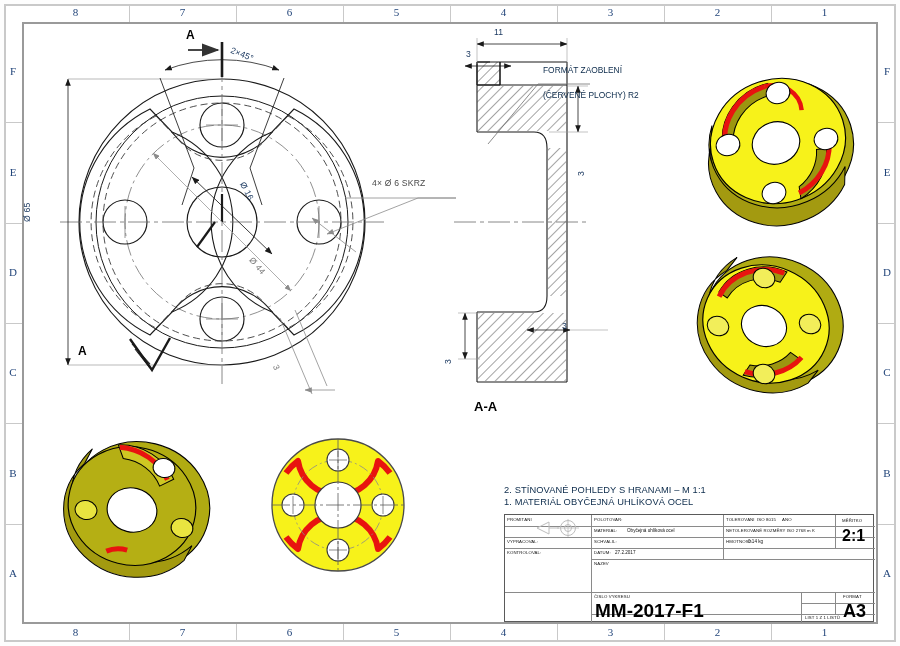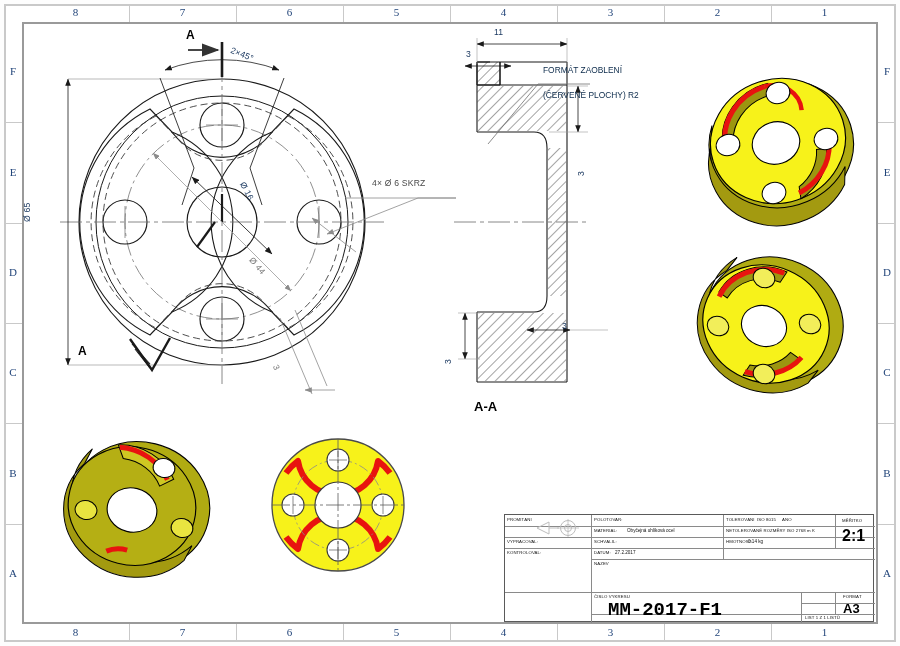--- a/index.html
+++ b/index.html
@@ -89,21 +89,21 @@
   .tb-big {
     position: absolute;
     font-weight: bold;
     color: #000;
     line-height: 1;
     white-space: nowrap;
   }
   .tb-mer { font-size: 16px; }
   .tb-name { font-size: 20px; }
   .tb-num  { font-size: 19px; }
-  .tb-fmt  { font-size: 13px; }
+  .tb-fmt  { font-size: 18px; }
 
   .notes {
     position: absolute;
     left: 504px; top: 485px;
     font-size: 9.3px;
     color: #0b2a4a;
     line-height: 11.8px;
     letter-spacing: 0.1px;
     white-space: nowrap;
   }
@@ -502,20 +502,22 @@
   <div class="dim-txt" style="left:562px; top:321px;">3</div>
 
   <div class="dim-txt" style="left:443px; top:364px; transform:rotate(-90deg); transform-origin:left top;">3</div>
 
   <div class="blk-txt" style="left:474px; top:399px; font-size:13px;">A-A</div>
 
   <div class="note-txt" style="left:543px; top:65px;">FORMÁT ZAOBLENÍ</div>
   <div class="note-txt" style="left:543px; top:90px;text-align:right;">(ČERVENÉ PLOCHY) R2</div>
 
   <div class="notes">
+    <div>2. STÍNOVANÉ POHLEDY S HRANAMI – M 1:1</div>
+    <div>1. MATERIÁL OBYČEJNÁ UHLÍKOVÁ OCEL</div>
   </div>
 
   <div class="watermark">
     <span class="wm-red">Muj</span><span class="wm-blue">solidworks.cz</span>
   </div>
 
   <div class="titleblock">
 
     <div class="tb-cell" style="left:0; top:0; width:370px; height:11px; border:none;"></div>
 
@@ -559,21 +561,21 @@
     <div class="tb-lab" style="left:221px; top:14px;">NETOLEROVANÉ ROZMĚRY ISO 2768 m K</div>
     <div class="tb-lab" style="left:221px; top:25px;">HMOTNOST:</div>
     <div class="tb-val" style="left:243px; top:25px;">0.14 kg</div>
 
     <div class="tb-lab" style="left:337px; top:4px;">MĚŘÍTKO</div>
     <div class="tb-big tb-mer" style="left:337px; top:13px;">2:1</div>
 
     <div class="tb-lab" style="left:89px; top:47px;">NÁZEV</div>
 
     <div class="tb-lab" style="left:89px; top:80px;">ČÍSLO VÝKRESU</div>
-    <div class="tb-big tb-num" style="left:103px; top:86px;font-family:Liberation Mono, monospace;">MM-2017-F1</div>
+    <div class="tb-big tb-num" style="left:90px; top:86px;">MM-2017-F1</div>
 
     <div class="tb-lab" style="left:338px; top:80px;">FORMÁT</div>
     <div class="tb-big tb-fmt" style="left:338px; top:87px;">A3</div>
 
     <div class="tb-lab" style="left:300px; top:101px;">LIST 1 Z 1 LISTŮ</div>
   </div>
 
 </div>
 
 </body></html>

